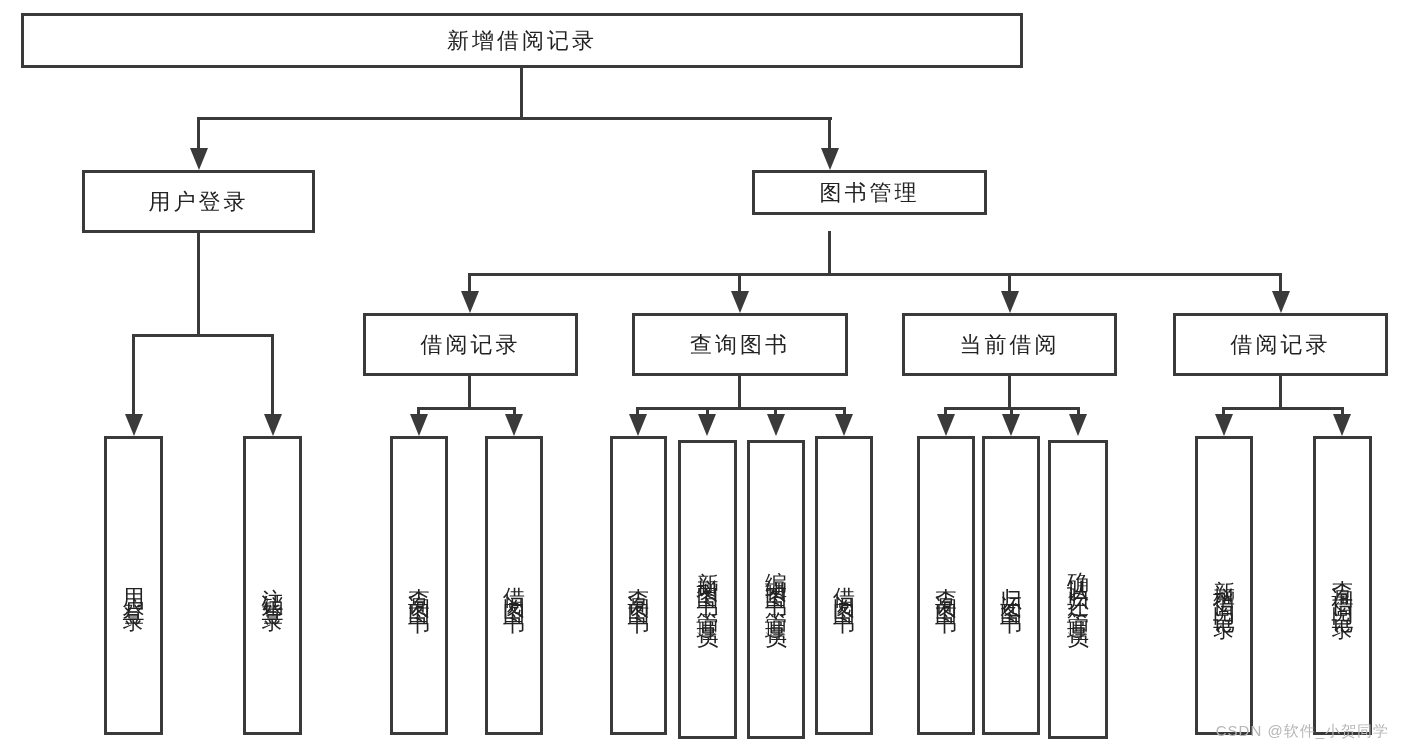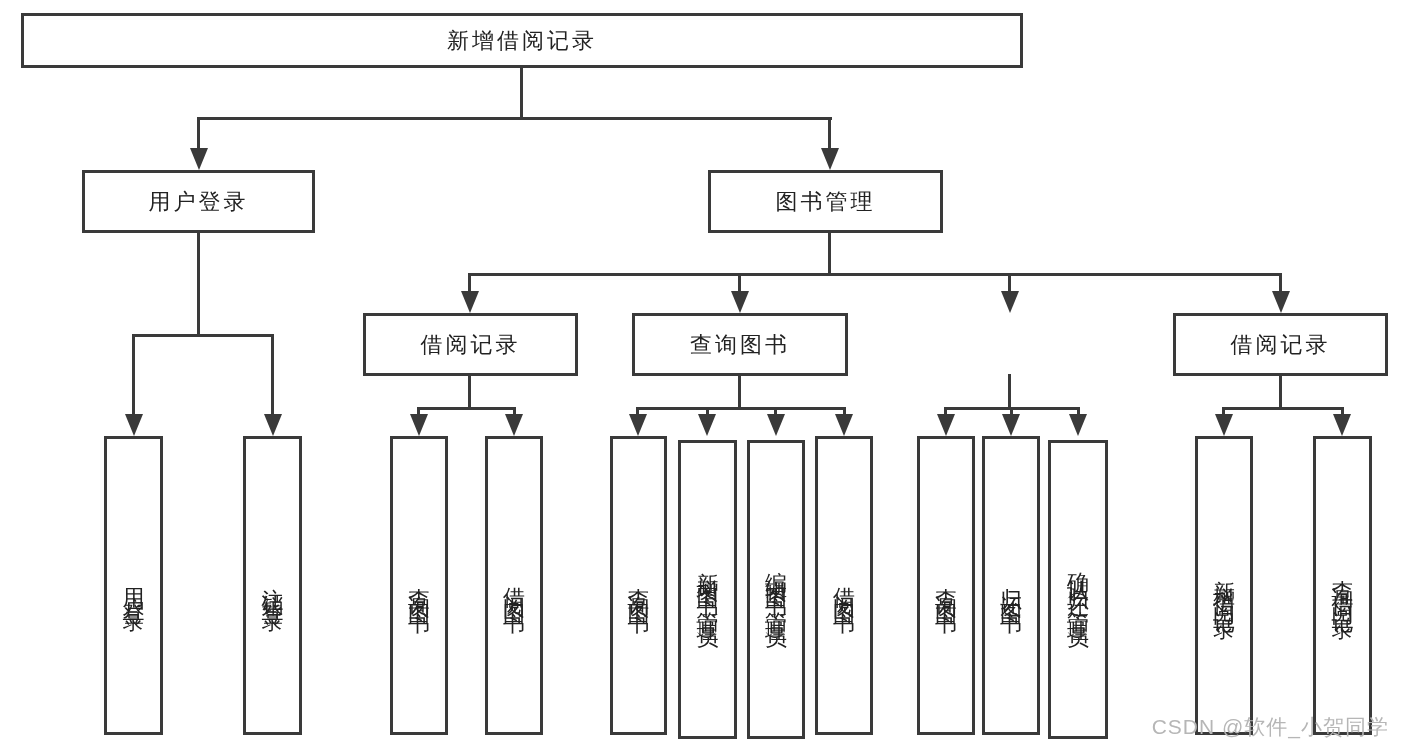--- a/index.html
+++ b/index.html
@@ -47,21 +47,21 @@
     width:0;
     height:0;
     border-left:9px solid transparent;
     border-right:9px solid transparent;
     border-top:22px solid #3a3a3a;
   }
   .watermark {
     position:absolute;
     right:16px;
     bottom:6px;
-    font-size:21px;
+    font-size:15px;
     letter-spacing:1px;
     color:#b6b6b6;
     white-space:nowrap;
   }
 </style>
 </head>
 <body>
 
 <div id="canvas">
 
@@ -72,21 +72,21 @@
   <div class="line" style="left:520px; top:66px; width:3px; height:52px;"></div>
   <div class="line" style="left:197px; top:117px; width:635px; height:3px;"></div>
   <div class="line" style="left:197px; top:117px; width:3px; height:33px;"></div>
   <div class="arrow" style="left:190px; top:148px;"></div>
   <div class="line" style="left:828px; top:117px; width:3px; height:33px;"></div>
   <div class="arrow" style="left:821px; top:148px;"></div>
 
   <div class="box" style="left:82px; top:170px; width:233px; height:63px;">
     <span class="hlabel">用户登录</span>
   </div>
-  <div class="box" style="left:708px; top:170px; width:235px; height:63px;">
+  <div class="box" style="left:752px; top:170px; width:235px; height:45px;">
     <span class="hlabel">图书管理</span>
   </div>
 
   <div class="line" style="left:197px; top:231px; width:3px; height:106px;"></div>
   <div class="line" style="left:132px; top:334px; width:142px; height:3px;"></div>
   <div class="line" style="left:132px; top:334px; width:3px; height:82px;"></div>
   <div class="arrow" style="left:125px; top:414px;"></div>
   <div class="line" style="left:271px; top:334px; width:3px; height:82px;"></div>
   <div class="arrow" style="left:264px; top:414px;"></div>
 
@@ -99,20 +99,23 @@
   <div class="line" style="left:1008px; top:273px; width:3px; height:20px;"></div>
   <div class="arrow" style="left:1001px; top:291px;"></div>
   <div class="line" style="left:1279px; top:273px; width:3px; height:20px;"></div>
   <div class="arrow" style="left:1272px; top:291px;"></div>
 
   <div class="box" style="left:363px; top:313px; width:215px; height:63px;">
     <span class="hlabel">借阅记录</span>
   </div>
   <div class="box" style="left:632px; top:313px; width:216px; height:63px;">
     <span class="hlabel">查询图书</span>
+  </div>
+  <div class="box" style="left:902px; top:313px; width:215px; height:63px;">
+    <span class="hlabel">当前借阅</span>
   </div>
   <div class="box" style="left:1173px; top:313px; width:215px; height:63px;">
     <span class="hlabel">借阅记录</span>
   </div>
 
   <div class="line" style="left:468px; top:374px; width:3px; height:36px;"></div>
   <div class="line" style="left:417px; top:407px; width:99px; height:3px;"></div>
   <div class="line" style="left:417px; top:407px; width:3px; height:9px;"></div>
   <div class="arrow" style="left:410px; top:414px;"></div>
   <div class="line" style="left:513px; top:407px; width:3px; height:9px;"></div>

